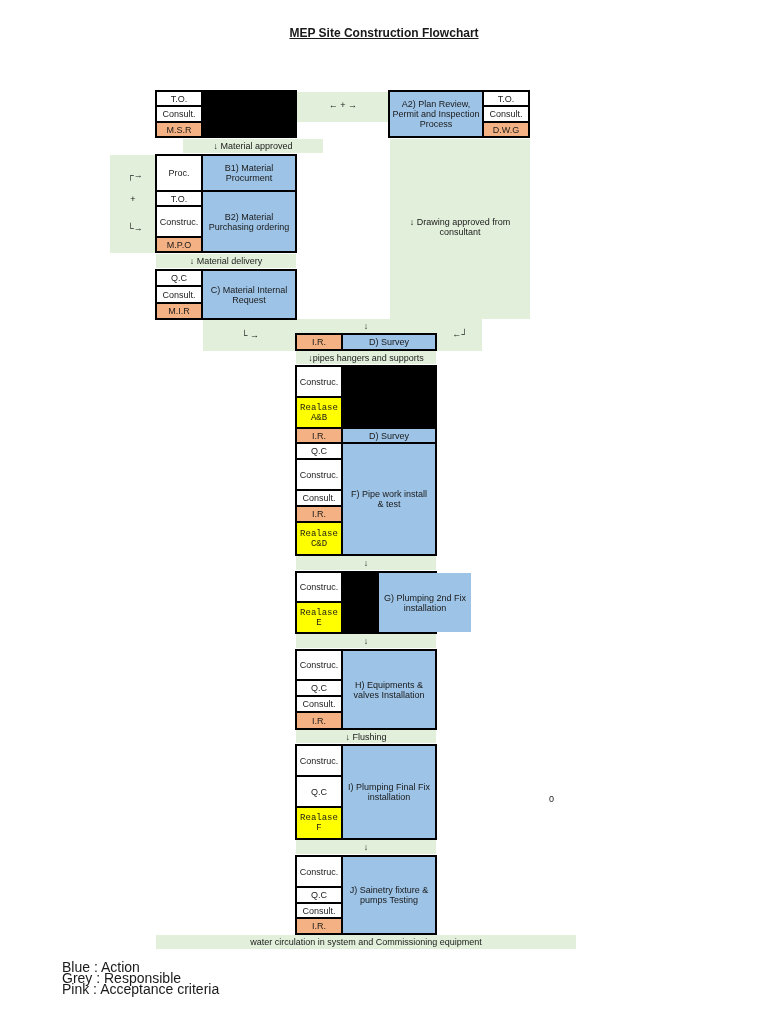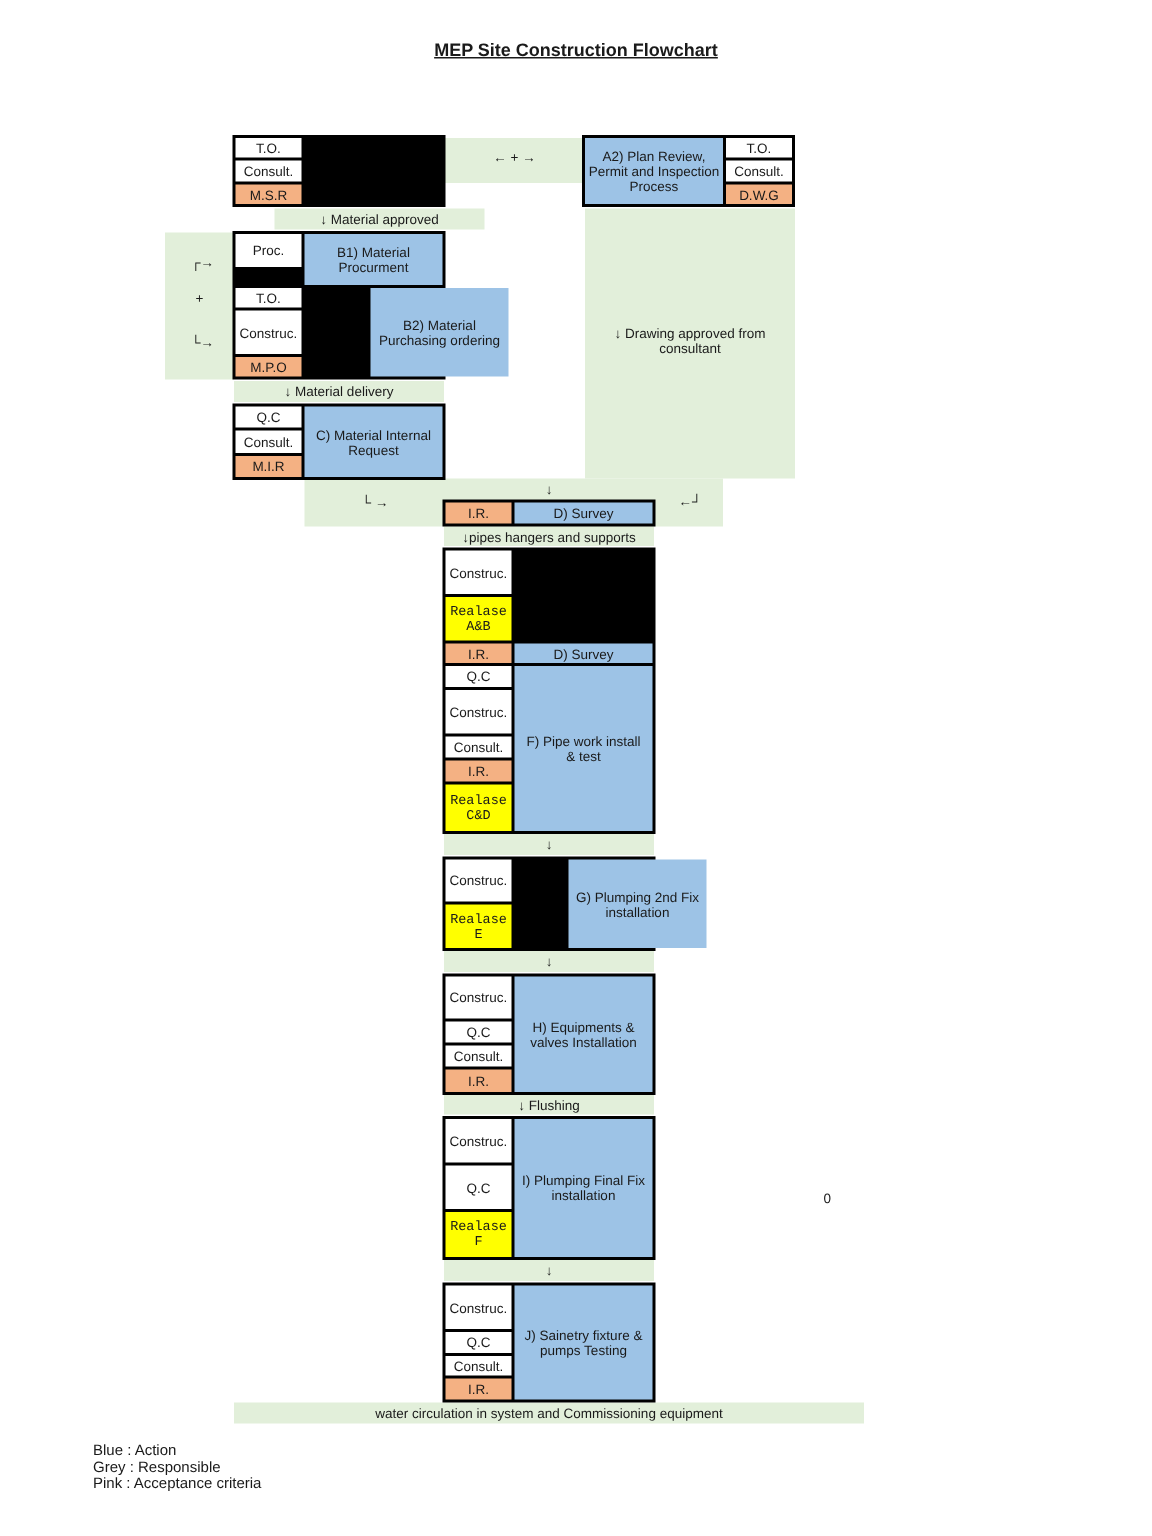--- a/index.html
+++ b/index.html
@@ -9,21 +9,21 @@
   .title { left:0; width:768px; top:26px; text-align:center; font-weight:bold; font-size:12px; text-decoration:underline; }
   .green { background:#e2efda; }
   .box { background:#000; }
   .cell { position:absolute; box-sizing:border-box; display:flex; align-items:center; justify-content:center;
           text-align:center; font-size:9px; line-height:10px; color:#1a1a1a; }
   .grey { background:#ffffff; }
   .pink { background:#f4b183; }
   .yellow { background:#ffff00;font-family:Liberation Mono, monospace; }
   .blue { background:#9dc3e6; }
   .lbl { display:flex; align-items:center; justify-content:center; text-align:center; font-size:9px; line-height:10px; }
-  .legend { left:62px; font-size:10px; line-height:11px; }
+  .legend { left:62px; font-size:14px; line-height:11px; }
   .zero { font-size:9px; }
 </style>
 </head>
 <body>
 
 <div class="abs title">MEP Site Construction Flowchart</div>
 
 <div class="abs green" style="left:296px;top:92px;width:94px;height:30px;"></div>
 <div class="abs lbl" style="left:296px;top:92px;width:94px;height:26px;">← + →</div>
 
@@ -59,26 +59,26 @@
 </div>
 
 <div class="abs box" style="left:388px;top:90px;width:142px;height:48px;">
   <div class="cell blue" style="left:2px;top:2px;width:92px;height:44px;">A2) Plan Review, Permit and Inspection Process</div>
   <div class="cell grey" style="left:96px;top:2px;width:44px;height:13px;">T.O.</div>
   <div class="cell grey" style="left:96px;top:17px;width:44px;height:14px;">Consult.</div>
   <div class="cell pink" style="left:96px;top:33px;width:44px;height:13px;">D.W.G</div>
 </div>
 
 <div class="abs box" style="left:155px;top:154px;width:142px;height:99px;">
-  <div class="cell grey" style="left:2px;top:2px;width:44px;height:22px;">Proc.</div>
+  <div class="cell grey" style="left:2px;top:2px;width:44px;height:34px;">Proc.</div>
   <div class="cell blue" style="left:48px;top:2px;width:92px;height:34px;padding:0 8px;">B1) Material Procurment</div>
   <div class="cell grey" style="left:2px;top:38px;width:44px;height:13px;">T.O.</div>
   <div class="cell grey" style="left:2px;top:53px;width:44px;height:29px;">Construc.</div>
   <div class="cell pink" style="left:2px;top:84px;width:44px;height:13px;">M.P.O</div>
-  <div class="cell blue" style="left:48px;top:38px;width:92px;height:59px;margin-left:44px;">B2) Material Purchasing ordering</div>
+  <div class="cell blue" style="left:48px;top:38px;width:92px;height:59px;">B2) Material Purchasing ordering</div>
 </div>
 
 <div class="abs box" style="left:155px;top:269px;width:142px;height:51px;">
   <div class="cell grey" style="left:2px;top:2px;width:44px;height:14px;">Q.C</div>
   <div class="cell grey" style="left:2px;top:18px;width:44px;height:15px;">Consult.</div>
   <div class="cell pink" style="left:2px;top:35px;width:44px;height:14px;">M.I.R</div>
   <div class="cell blue" style="left:48px;top:2px;width:92px;height:47px;">C) Material Internal Request</div>
 </div>
 
 <div class="abs box" style="left:295px;top:333px;width:142px;height:18px;">

